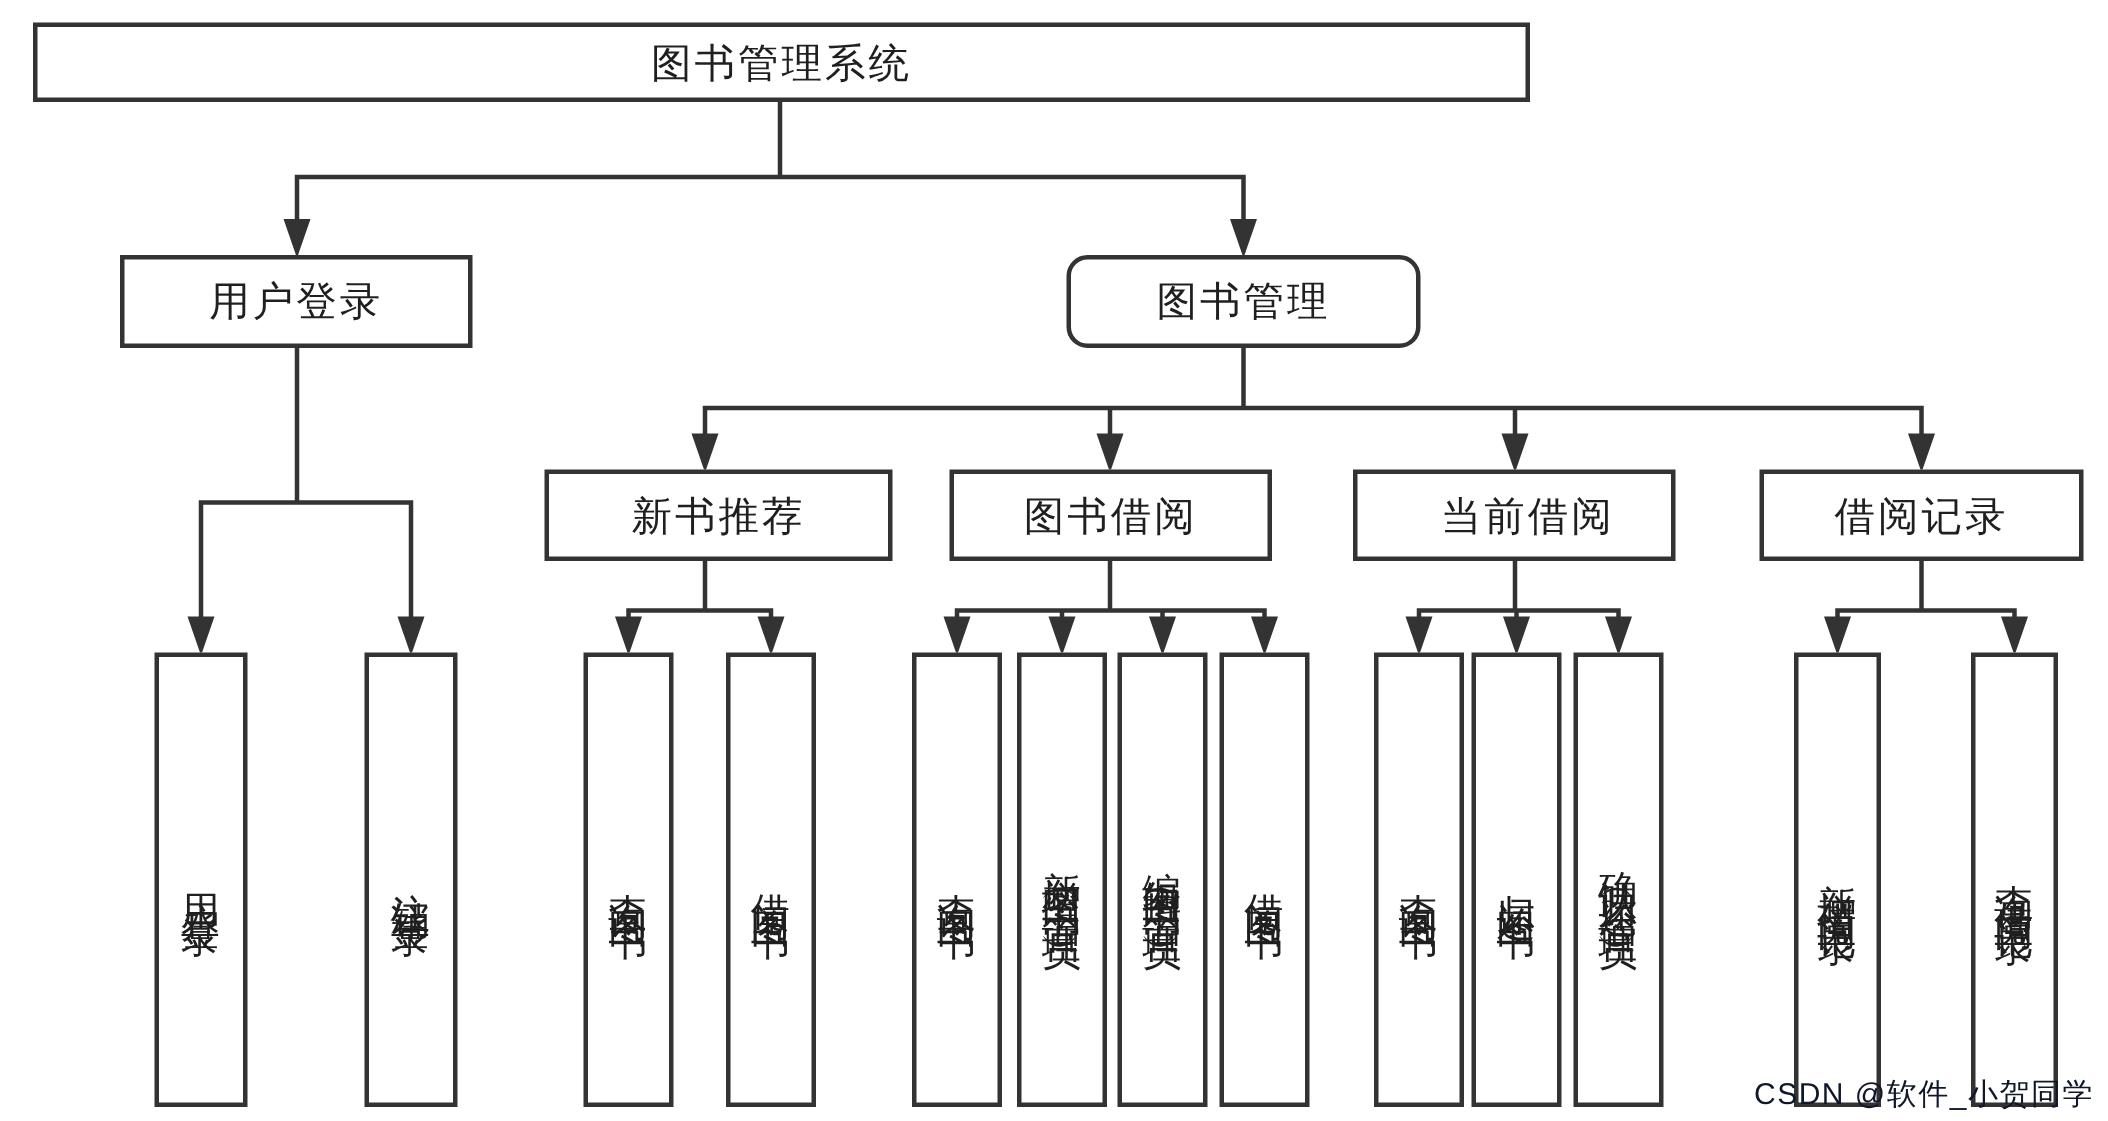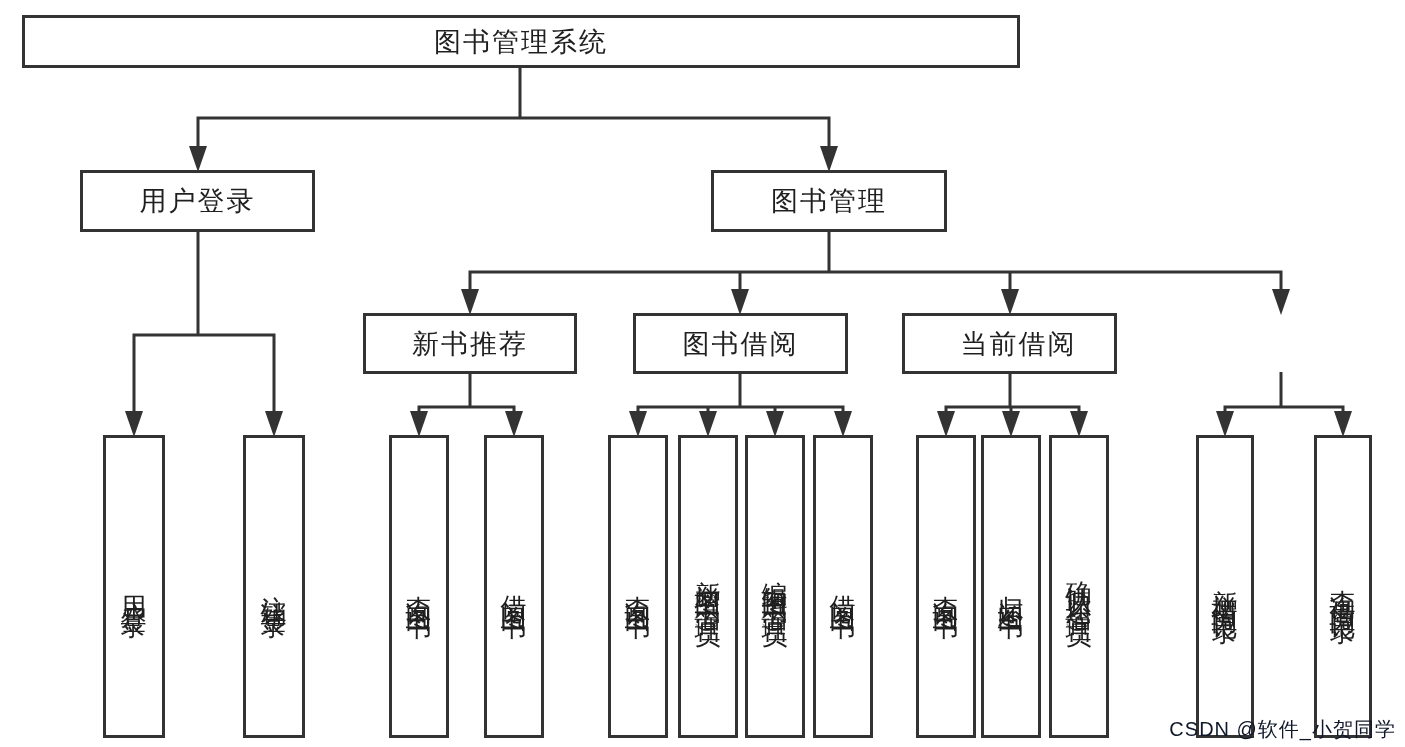--- a/index.html
+++ b/index.html
@@ -90,25 +90,26 @@
       <path class="wire" d="M1281 372 L1281 407"></path>
       <path class="wire" d="M1225 413 L1225 407 L1343 407 L1343 413"></path>
       <path class="head" d="M1216 411 L1234 411 L1225 437 Z"></path>
       <path class="head" d="M1334 411 L1352 411 L1343 437 Z"></path>
     </g>
   </svg>
 
   <div class="box hbox" style="left:22px; top:15px; width:998px; height:53px;">图书管理系统</div>
 
   <div class="box hbox" style="left:80px; top:170px; width:235px; height:62px;">用户登录</div>
-  <div class="box hbox" style="left:711px; top:170px; width:236px; height:62px;">图书管理</div>
+  <div class="box hbox" style="left:711px; top:170px; width:236px; height:62px;border-radius:14px;">图书管理</div>
 
-  <div class="box hbox" style="left:363px; top:313px; width:214px; height:61px;">新书推荐</div>
+  <div class="box hbox" style="left:363px; top:313px; width:232px; height:61px;">新书推荐</div>
   <div class="box hbox" style="left:633px; top:313px; width:215px; height:61px;">图书借阅</div>
   <div class="box hbox" style="left:902px; top:313px; width:215px; height:61px;padding-left:18px;">当前借阅</div>
+  <div class="box hbox" style="left:1173px; top:313px; width:216px; height:61px;">借阅记录</div>
 
   <div class="box vbox" style="left:103px; top:435px; width:62px; height:303px;">
     <span class="vtext">用户登录</span>
   </div>
   <div class="box vbox" style="left:243px; top:435px; width:62px; height:303px;">
     <span class="vtext">注销登录</span>
   </div>
 
   <div class="box vbox" style="left:389px; top:435px; width:60px; height:303px;">
     <span class="vtext">查询图书</span>

